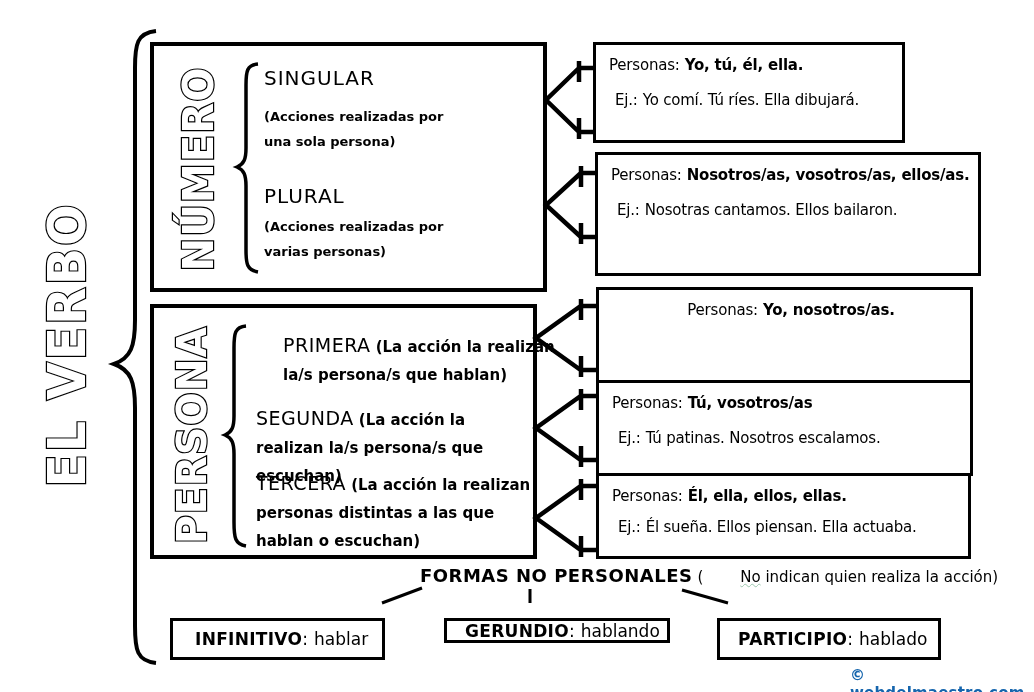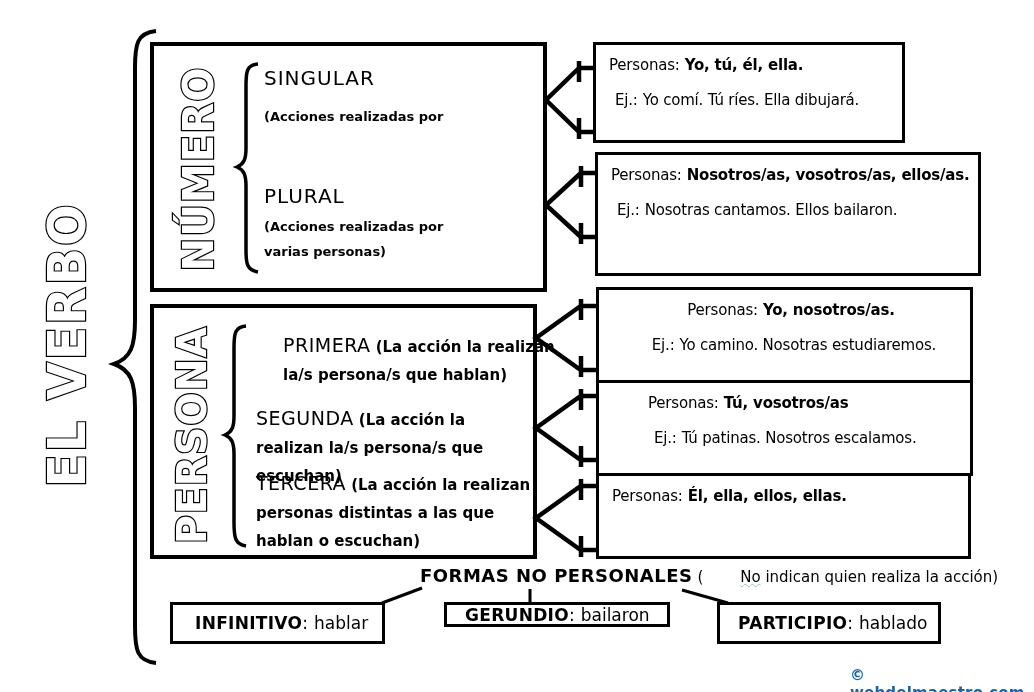--- a/index.html
+++ b/index.html
@@ -13,21 +13,21 @@
   
   .outline-title-svg text{
     fill:#ffffff;stroke:#000000;stroke-width:2.4px;paint-order:stroke;
     font-family:"DejaVu Sans",sans-serif;font-weight:bold;
   }
 
   
   .main-box{position:absolute;border:4px solid #000;background:#fff;box-sizing:border-box;}
   .info-box{position:absolute;border:3px solid #000;background:#fff;box-sizing:border-box;}
   .small-box{position:absolute;border:3px solid #000;background:#fff;box-sizing:border-box;
-             display:flex;align-items:center;}
+             display:flex;align-items:center;margin-top:16px;}
 
   
   .num-name{position:absolute;font-size:20px;letter-spacing:1px;}
   .num-desc{position:absolute;font-size:13px;font-weight:bold;line-height:25px;}
 
   
   .per-entry{position:absolute;width:276px;line-height:27px;}
   .per-name{font-size:19px;letter-spacing:0.5px;}
   .per-desc{font-size:15px;font-weight:bold;}
 
@@ -64,20 +64,21 @@
     <svg class="abs outline-title-svg" style="left:6px;top:10px;" width="76" height="226" viewBox="0 0 76 226">
       <text x="38" y="113" transform="rotate(-90 38 113)" text-anchor="middle" dominant-baseline="central" font-size="42" letter-spacing="1" textLength="205" lengthAdjust="spacingAndGlyphs">NÚMERO</text>
     </svg>
     <svg class="abs stroke-shape" style="left:80px;top:16px;" width="28" height="212" viewBox="0 0 28 212">
       <path d="M24 2 C13 3 12 9 12 23 L12 86 C12 97 10 102 3 105 C10 108 12 113 12 124 L12 188 C12 202 13 208 24 210" stroke-width="3.5"></path>
     </svg>
 
     <div class="num-name" style="left:110px;top:20px;">SINGULAR</div>
     <div class="num-desc" style="left:110px;top:58px;">
       <span>(Acciones realizadas por</span><br>
+      <span>una sola persona)</span>
     </div>
 
     <div class="num-name" style="left:110px;top:138px;">PLURAL</div>
     <div class="num-desc" style="left:110px;top:168px;">
       <span>(Acciones realizadas por</span><br>
       <span>varias personas)</span>
     </div>
   </div>
 
   <div class="main-box" style="left:150px;top:304px;width:387px;height:255px;">
@@ -117,37 +118,37 @@
     </div>
     <div class="ib-line2">
       <span>Ej.:</span><span class="ex-text">Nosotras cantamos. Ellos bailaron.</span>
     </div>
   </div>
 
   <div class="info-box" style="left:596px;top:287px;width:377px;height:96px;text-align:center;">
     <div class="ib-line1">
       <span>Personas:</span><span class="pronouns">Yo, nosotros/as.</span>
     </div>
-    <div class="ib-line2">
-      <span>Ej.:</span><span class="ex-text">Yo camino. Nosotras estudiaremos.</span>
-    </div>
   </div>
 
-  <div class="info-box" style="left:596px;top:380px;width:377px;height:96px;padding-left:36px;">
+  <div class="info-box" style="left:596px;top:380px;width:377px;height:96px;">
     <div class="ib-line1">
       <span>Personas:</span><span class="pronouns">Tú, vosotros/as</span>
     </div>
     <div class="ib-line2">
       <span>Ej.:</span><span class="ex-text">Tú patinas. Nosotros escalamos.</span>
     </div>
   </div>
 
   <div class="info-box" style="left:596px;top:473px;width:375px;height:86px;">
     <div class="ib-line1">
       <span>Personas:</span><span class="pronouns">Él, ella, ellos, ellas.</span>
+    </div>
+    <div class="ib-line2" style="padding-top:13px;">
+      <span>Ej.:</span><span class="ex-text">Él sueña. Ellos piensan. Ella actuaba.</span>
     </div>
   </div>
 
   <svg class="abs stroke-shape" style="left:543px;top:58px;" width="52" height="84" viewBox="0 0 52 84">
     <path d="M52 10 H36 M36 3 V24 M37 9 L3 42 L37 75 M36 60 V81 M36 74 H52" stroke-width="4.5"></path>
   </svg>
   <svg class="abs stroke-shape" style="left:543px;top:163px;" width="54" height="84" viewBox="0 0 54 84">
     <path d="M54 10 H38 M38 3 V24 M39 9 L3 42 L39 75 M38 60 V81 M38 74 H54" stroke-width="4.5"></path>
   </svg>
   <svg class="abs stroke-shape" style="left:533px;top:296px;" width="65" height="84" viewBox="0 0 65 84">
@@ -170,21 +171,21 @@
   </svg>
 
   <div class="small-box" style="left:170px;top:602px;width:215px;height:42px;padding-left:22px;">
     <span class="fnp-label">INFINITIVO</span>
       <span class="fnp-value" style="margin-left:0;">:</span>
       <span class="fnp-value">hablar</span>
   </div>
   <div class="small-box" style="left:444px;top:602px;width:226px;height:25px;padding-left:18px;">
     <span class="fnp-label">GERUNDIO</span>
       <span class="fnp-value" style="margin-left:0;">:</span>
-      <span class="fnp-value">bailaron</span>
+      <span class="fnp-value">hablando</span>
   </div>
   <div class="small-box" style="left:717px;top:602px;width:224px;height:42px;padding-left:18px;">
     <span class="fnp-label">PARTICIPIO</span>
       <span class="fnp-value" style="margin-left:0;">:</span>
       <span class="fnp-value">hablado</span>
   </div>
 
   <div class="abs watermark" style="left:850px;top:666px;width:180px;text-align:left;">© webdelmaestro.com</div>
 
 </div>

